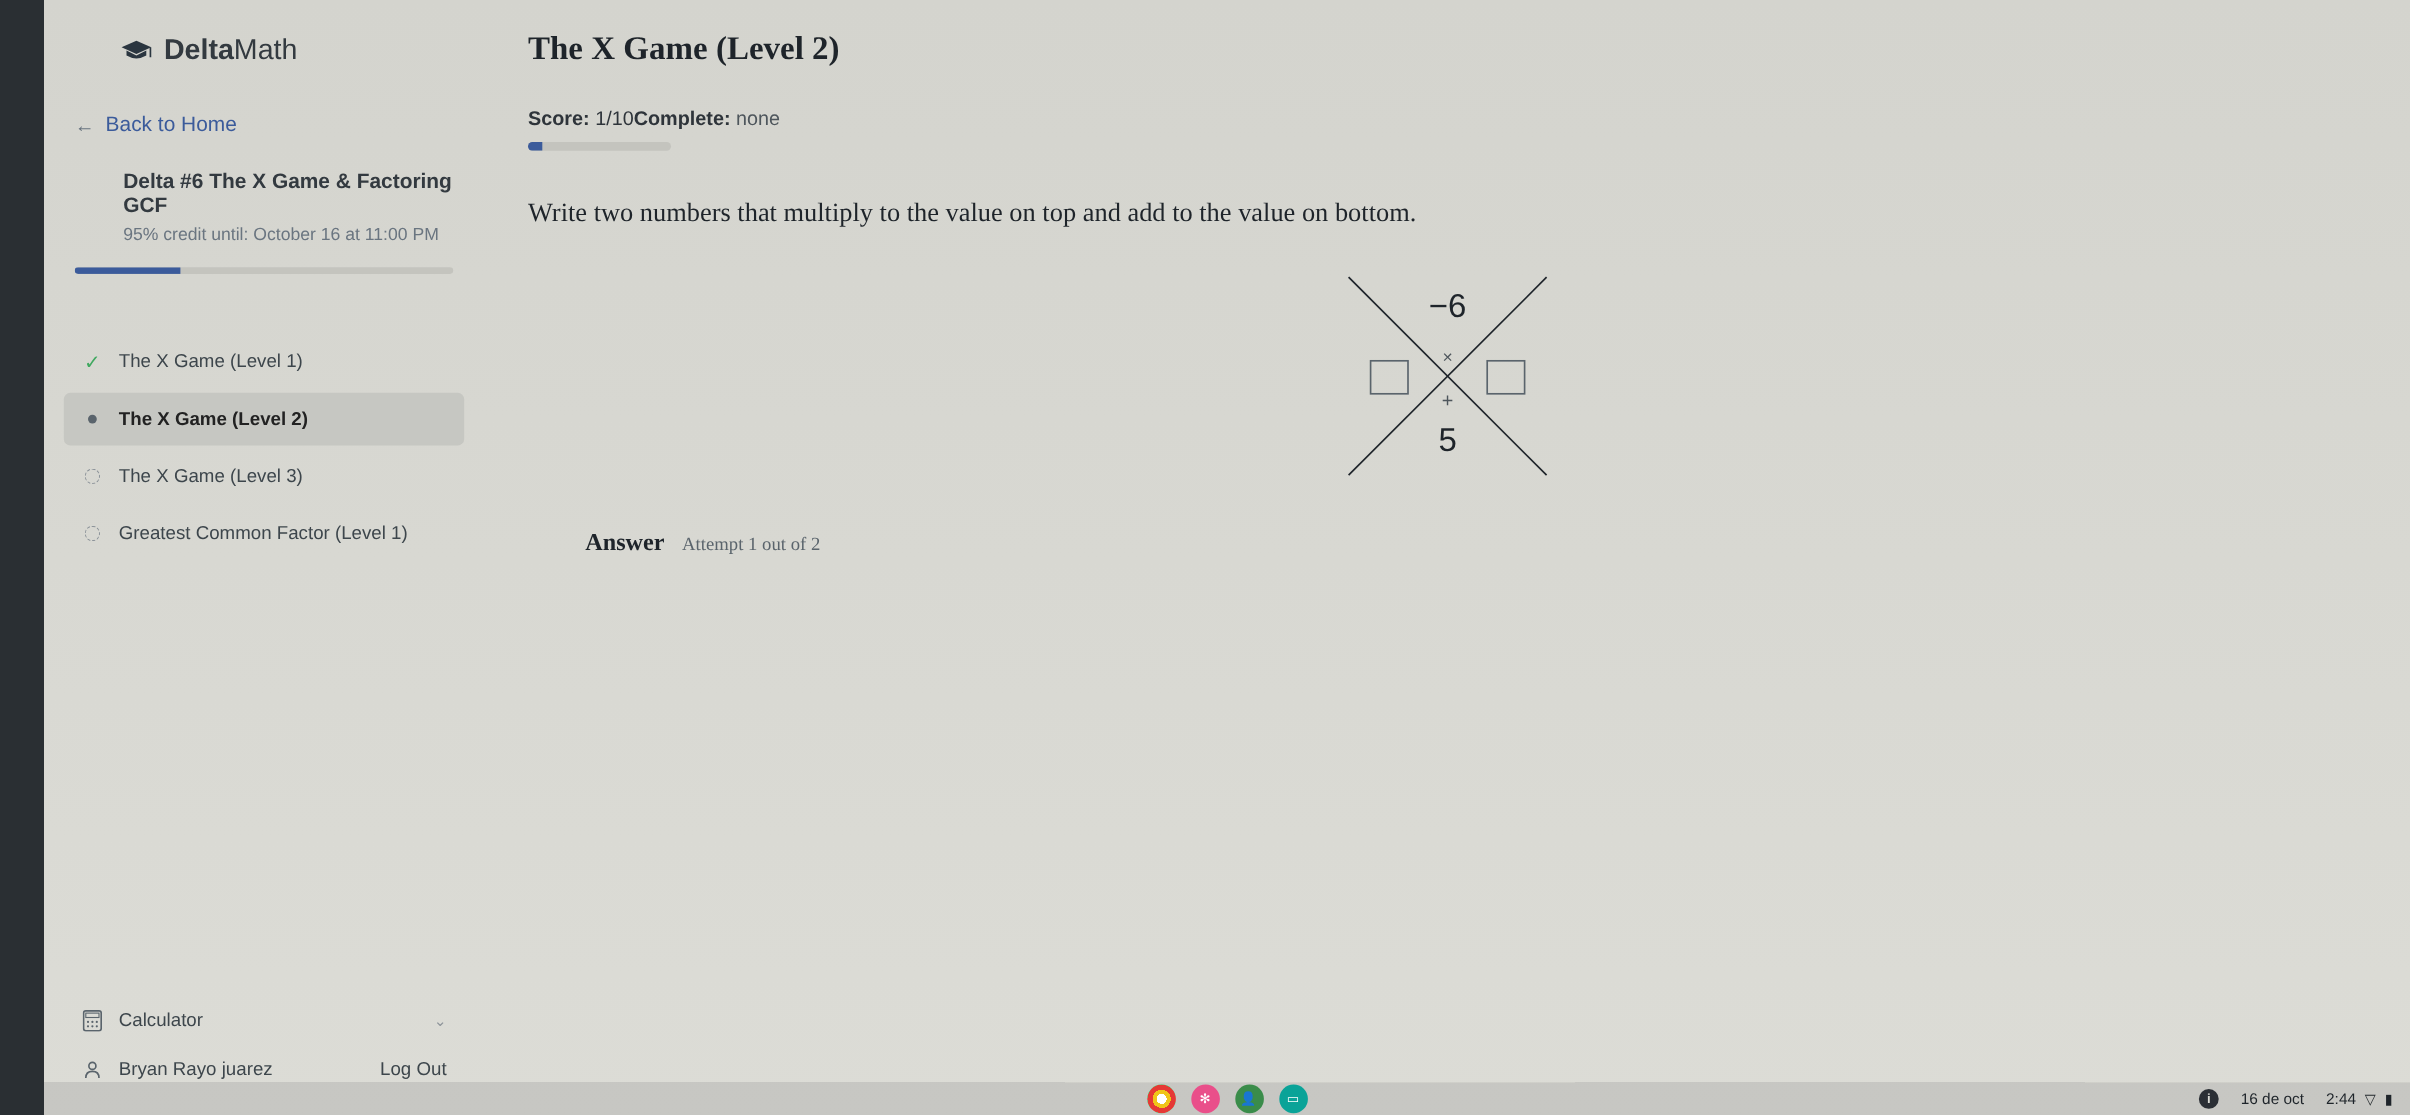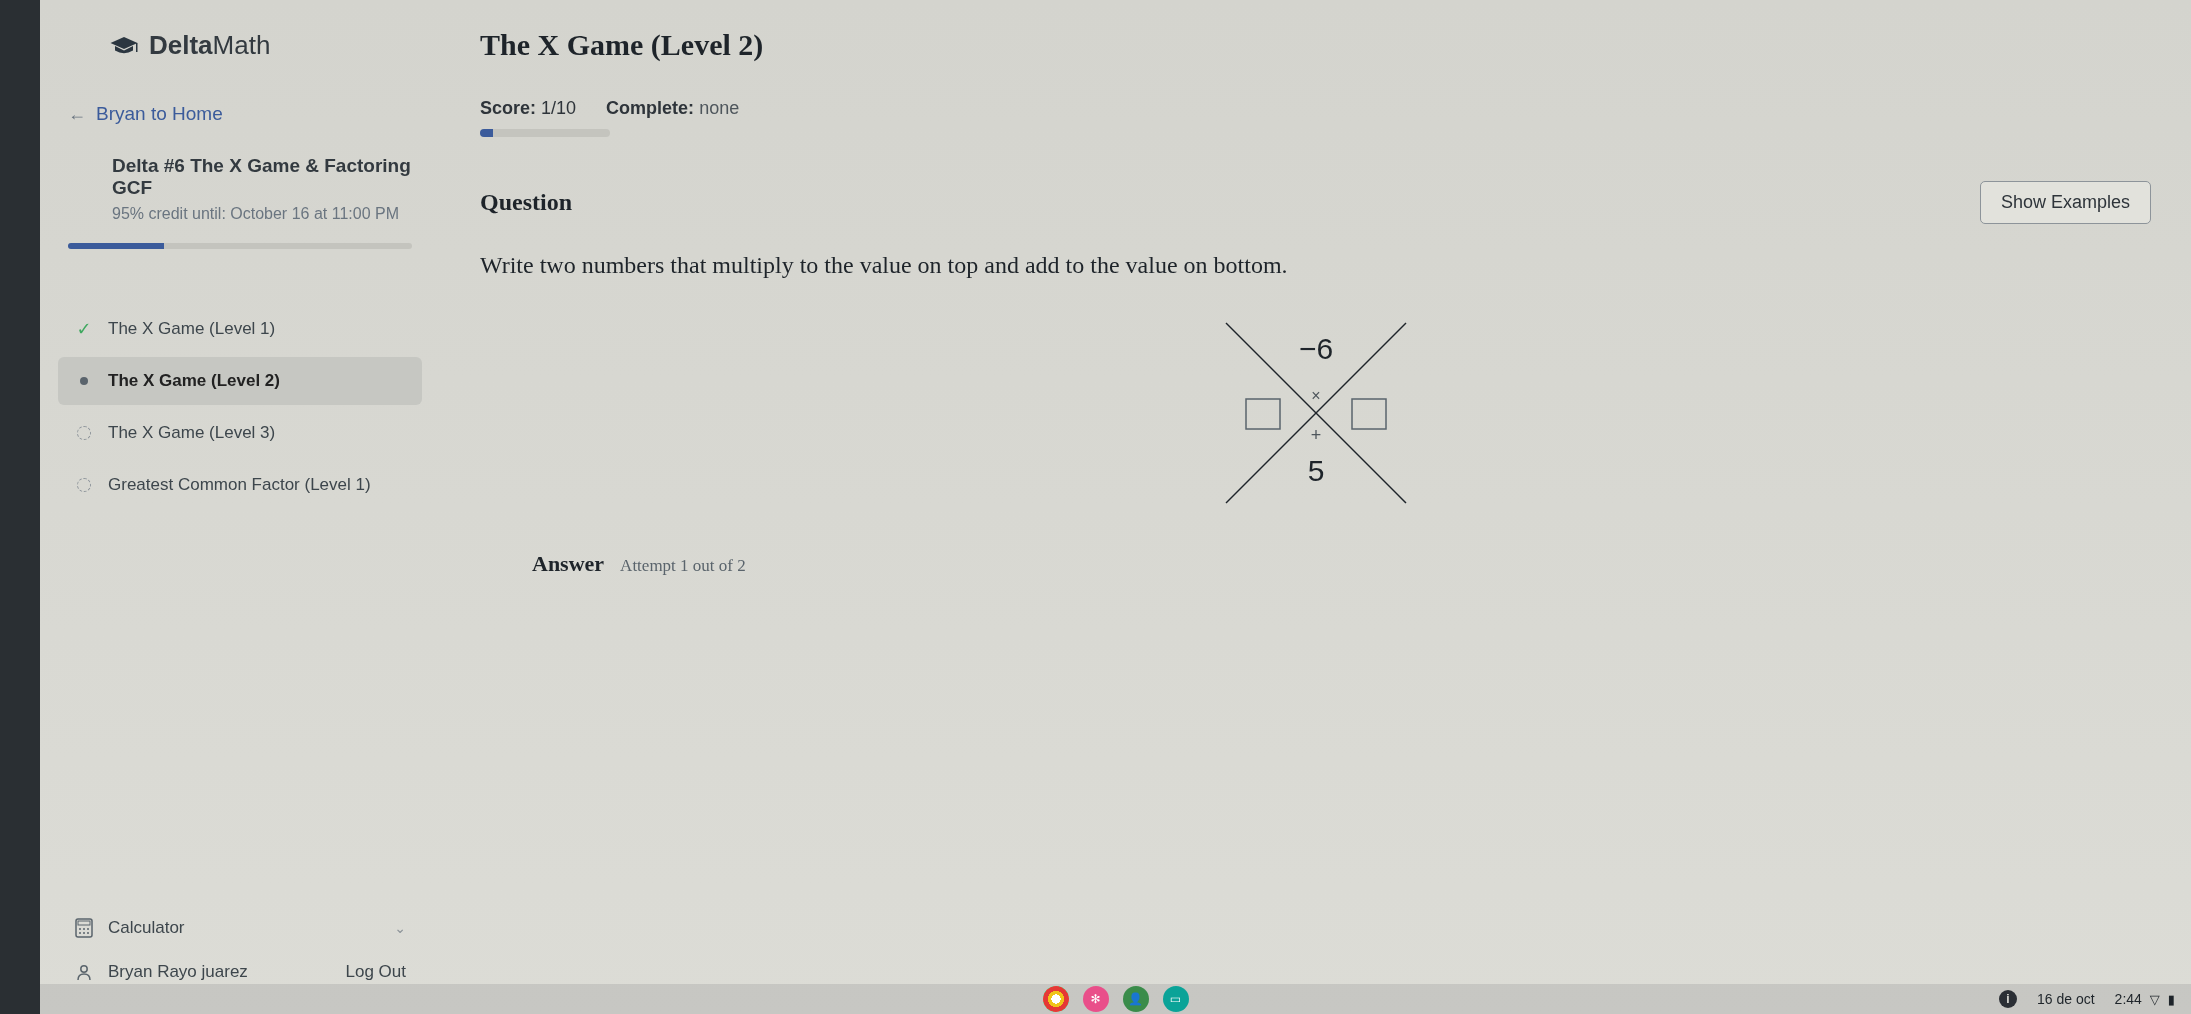--- a/index.html
+++ b/index.html
@@ -201,21 +201,20 @@
     }
     .page-title {
       font-family: Georgia, 'Times New Roman', serif;
       font-size: 30px;
       font-weight: 600;
       color: #1e242a;
       margin-bottom: 36px;
     }
     .score-row {
       display: flex;
-      gap: 30px;
       font-size: 18px;
       color: #2e343a;
       margin-bottom: 10px;
     }
     .score-row .label {
       font-weight: 600;
     }
     .score-row .penalty-val {
       font-weight: 400;
       color: #4e565c;
@@ -360,21 +359,21 @@
             <path fill="#2b3640" d="M20 2 L38 10 L20 18 L2 10 Z"></path>
             <path fill="#2b3640" d="M8 14 L8 20 Q20 27 32 20 L32 14 L20 20 Z"></path>
             <line x1="37" y1="10" x2="37" y2="22" stroke="#2b3640" stroke-width="2"></line>
           </svg>
       </span>
       <span class="brand-text"><span class="bold">Delta</span><span class="light">Math</span></span>
     </div>
 
     <div class="back-link">
       <span class="arrow">←</span>
-      <span>Bryan to Home</span>
+      <span>Back to Home</span>
     </div>
 
     <div class="assignment-block">
       <div class="assignment-title">Delta #6 The X Game &amp; Factoring GCF</div>
       <div class="credit-line">95% credit until: October 16 at 11:00 PM</div>
     </div>
 
     <div class="progress-bar">
       <div class="progress-fill"></div>
     </div>
@@ -444,24 +443,20 @@
     <h1 class="page-title">The X Game (Level 2)</h1>
 
     <div class="score-row">
       <span><span class="label">Score:</span> <span>1/10</span></span>
       <span><span class="label">Complete:</span> <span class="penalty-val">none</span></span>
     </div>
     <div class="score-progress">
       <div class="score-progress-fill"></div>
     </div>
 
-    <div class="question-header-row">
-      <div class="question-heading">Question</div>
-      <button class="show-examples">Show Examples</button>
-    </div>
 
     <p class="question-text">Write two numbers that multiply to the value on top and add to the value on bottom.</p>
 
     <div class="x-diagram">
       <svg width="240" height="220" viewBox="0 0 240 220">
         <line x1="30" y1="20" x2="210" y2="200" stroke="#1e242a" stroke-width="1.5"></line>
         <line x1="210" y1="20" x2="30" y2="200" stroke="#1e242a" stroke-width="1.5"></line>
         <text x="120" y="56" text-anchor="middle" font-family="Georgia,serif" font-size="30" fill="#1e242a">−6</text>
         <text x="120" y="178" text-anchor="middle" font-family="Georgia,serif" font-size="30" fill="#1e242a">5</text>
         <text x="120" y="98" text-anchor="middle" font-family="Georgia,serif" font-size="16" fill="#4e565c">×</text>

